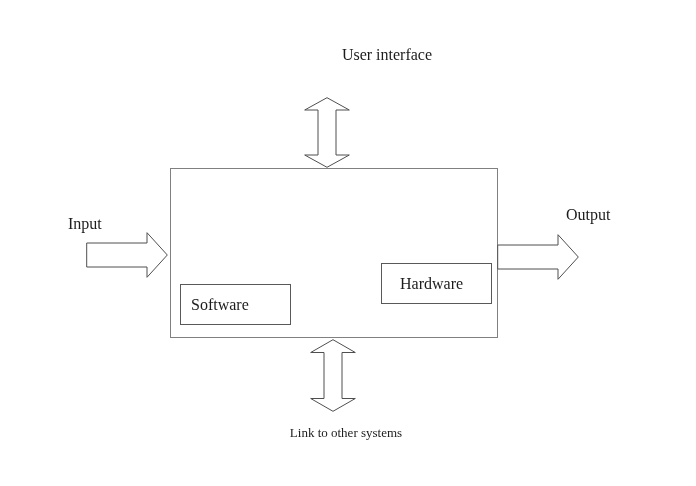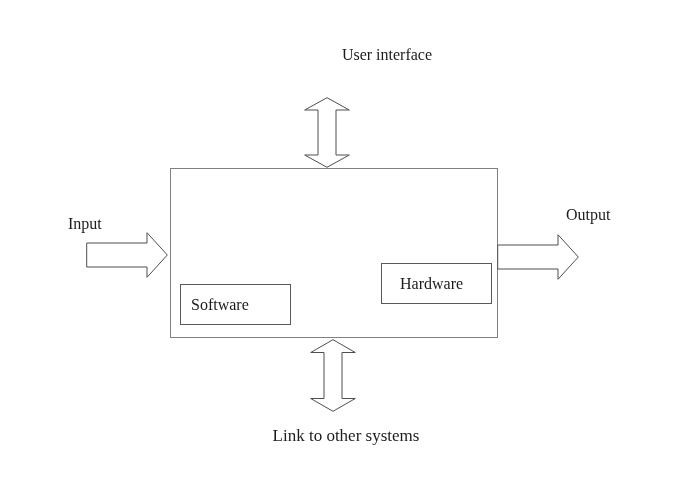--- a/index.html
+++ b/index.html
@@ -93,15 +93,15 @@
       <path d="M0.7 11 H61 V0.7 L81.3 23 L61 45.3 V35 H0.7 Z" fill="#ffffff" stroke-width="1" stroke="#4f4f4f"></path>
     </svg>
   </div>
 
   <div class="arrow" style="left:310px;top:339px;">
     <svg width="46" height="73" viewBox="0 0 46 73">
       <path d="M23 0.7 L45.3 13.5 H32 V59.5 H45.3 L23 72.3 L0.7 59.5 H14 V13.5 H0.7 Z" fill="#ffffff" stroke-width="1" stroke="#4f4f4f"></path>
     </svg>
   </div>
 
-  <div class="lbl center" style="left:263px;top:426px;width:166px;font-size:17px;">Link to other systems</div>
+  <div class="lbl center" style="left:263px;top:426px;width:166px;font-size:13px;">Link to other systems</div>
 
 </div>
 
 </body></html>

